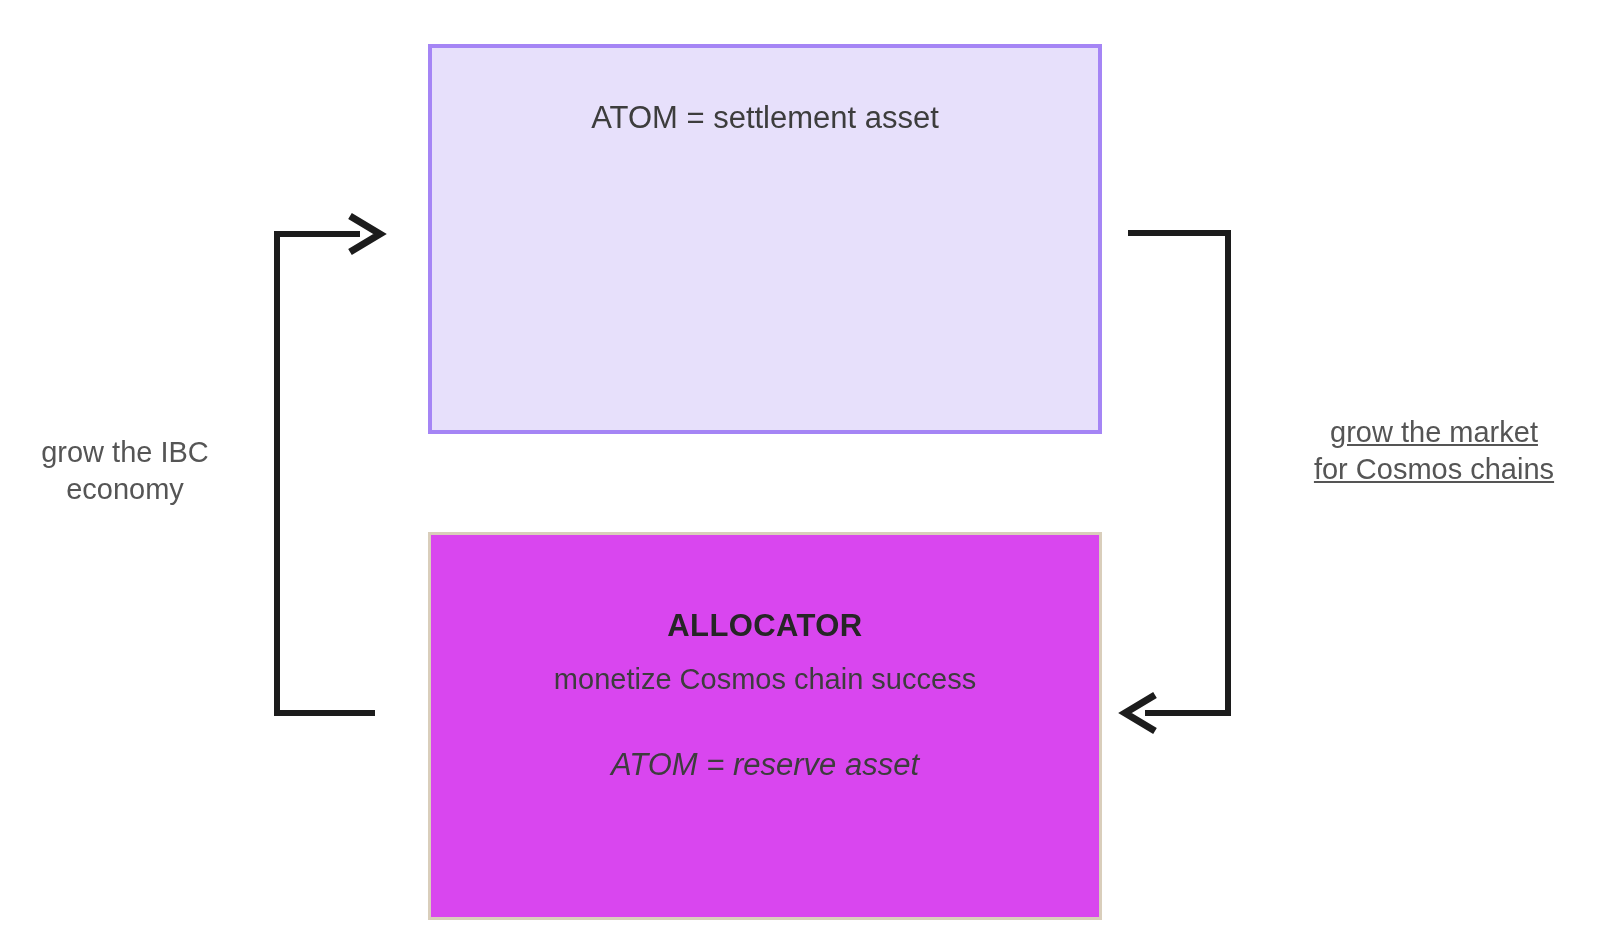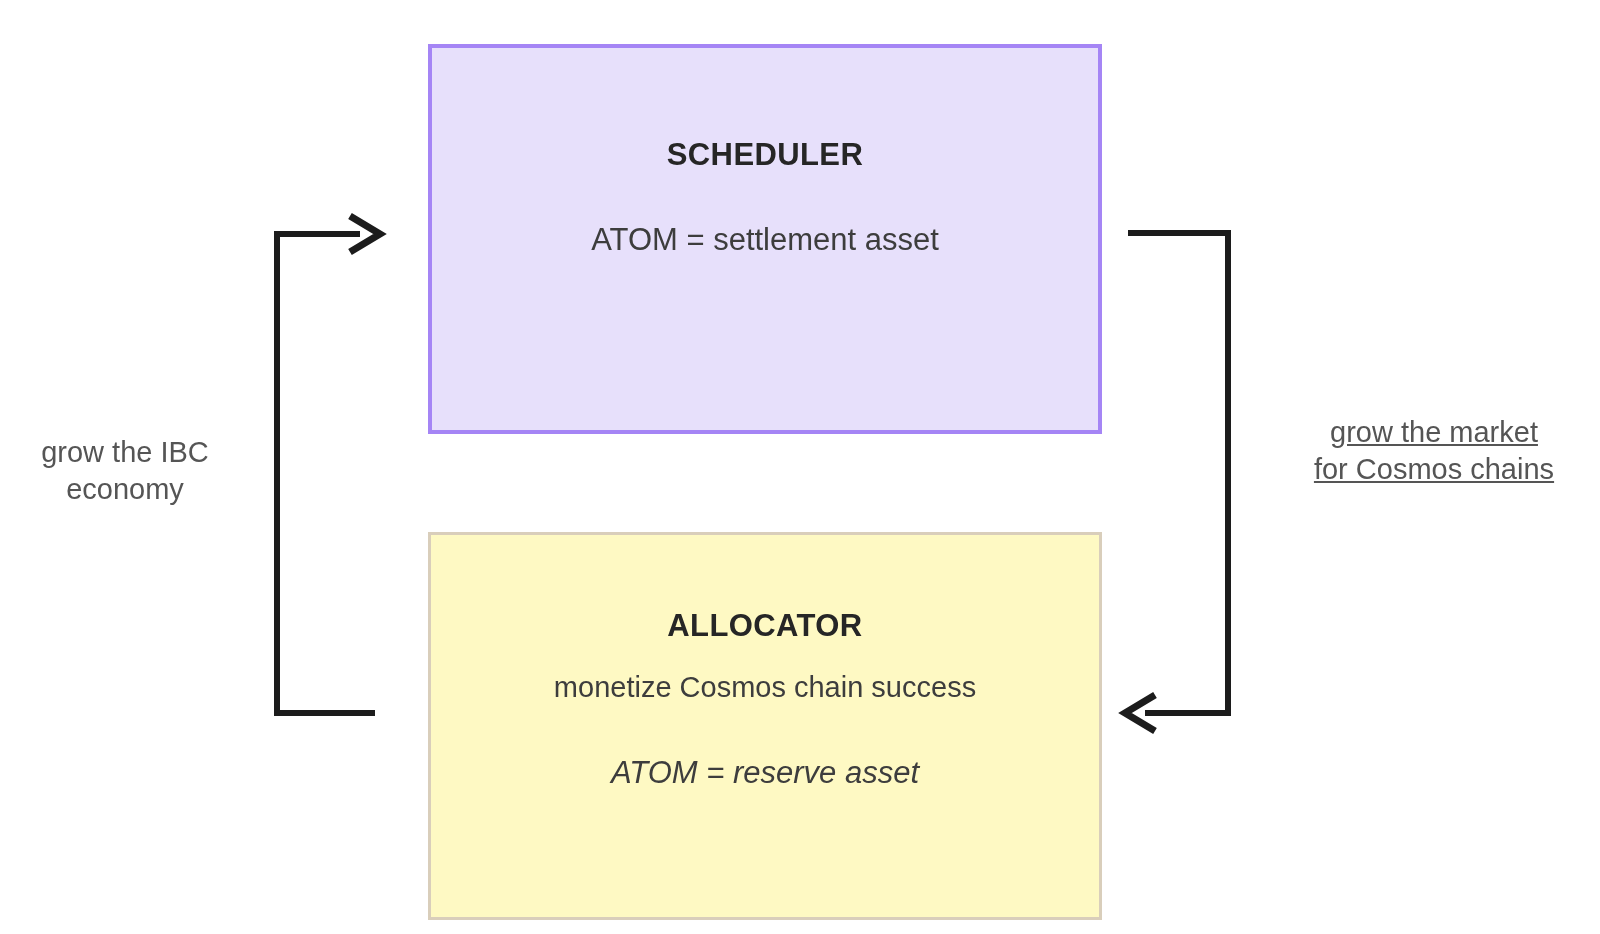--- a/index.html
+++ b/index.html
@@ -49,21 +49,21 @@
     height: 390px;
     background: #e7e0fb;
     border: 4px solid #a585f5;
   }
 
   #allocator-node {
     left: 428px;
     top: 532px;
     width: 674px;
     height: 388px;
-    background: #fef9c3;
+    background: #d946ef;
     border: 3px solid #d9cebb;
   }
 
   .node-title {
     font-size: 31px;
     font-weight: bold;
     color: #262626;
     letter-spacing: 0.4px;
     line-height: 1;
   }
@@ -78,21 +78,21 @@
     font-size: 31px;
   }
 
   
   #scheduler-node .node-title   { margin-top: 91px; }
   #scheduler-node .line-1       { margin-top: 55px; }
   #scheduler-node .line-2       { margin-top: 54px; }
 
   
   #allocator-node .node-title   { margin-top: 75px; }
-  #allocator-node .line-1       { margin-top: 32px; text-align: right; }
+  #allocator-node .line-1       { margin-top: 24px; text-align: right; }
   #allocator-node .line-2       { margin-top: 55px; font-style: italic; }
 
   
   .edge-label {
     position: absolute;
     font-size: 29px;
     color: #555555;
     line-height: 1.28;
     text-align: center;
     white-space: pre-line;
@@ -121,21 +121,20 @@
       <path d="M 350 216 L 380 234 L 350 252" fill="none" stroke="#1c1c1c" stroke-width="7" stroke-linecap="butt" stroke-linejoin="miter"></path>
     </g>
 
     <g>
       <path d="M 1128 233 L 1228 233 L 1228 713 L 1145 713" fill="none" stroke="#1c1c1c" stroke-width="6" stroke-linecap="butt" stroke-linejoin="miter"></path>
       <path d="M 1155 695 L 1125 713 L 1155 731" fill="none" stroke="#1c1c1c" stroke-width="7" stroke-linecap="butt" stroke-linejoin="miter"></path>
     </g>
   </svg>
 
   <div class="node-box" id="scheduler-node">
-    <div class="node-title">SCHEDULER</div>
     <div class="node-line bigger line-2">ATOM = settlement asset</div>
   </div>
 
   <div class="node-box" id="allocator-node">
     <div class="node-title">ALLOCATOR</div>
     <div class="node-line line-1">monetize Cosmos chain success</div>
     <div class="node-line bigger line-2">ATOM = reserve asset</div>
   </div>
 
   <div class="edge-label" id="label-left">grow the IBC

